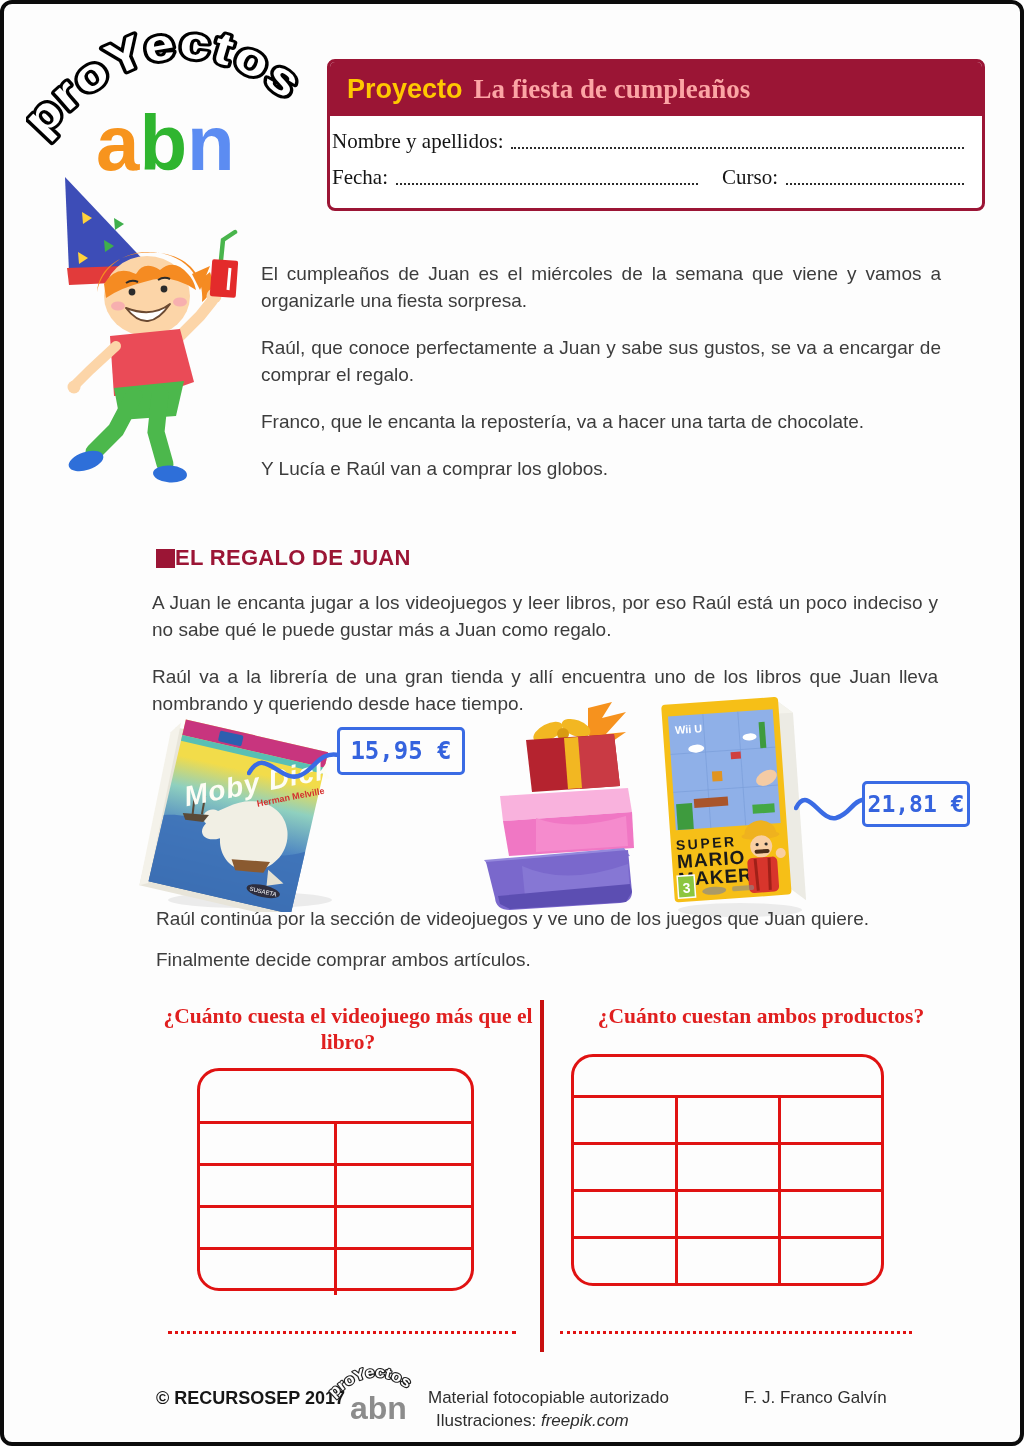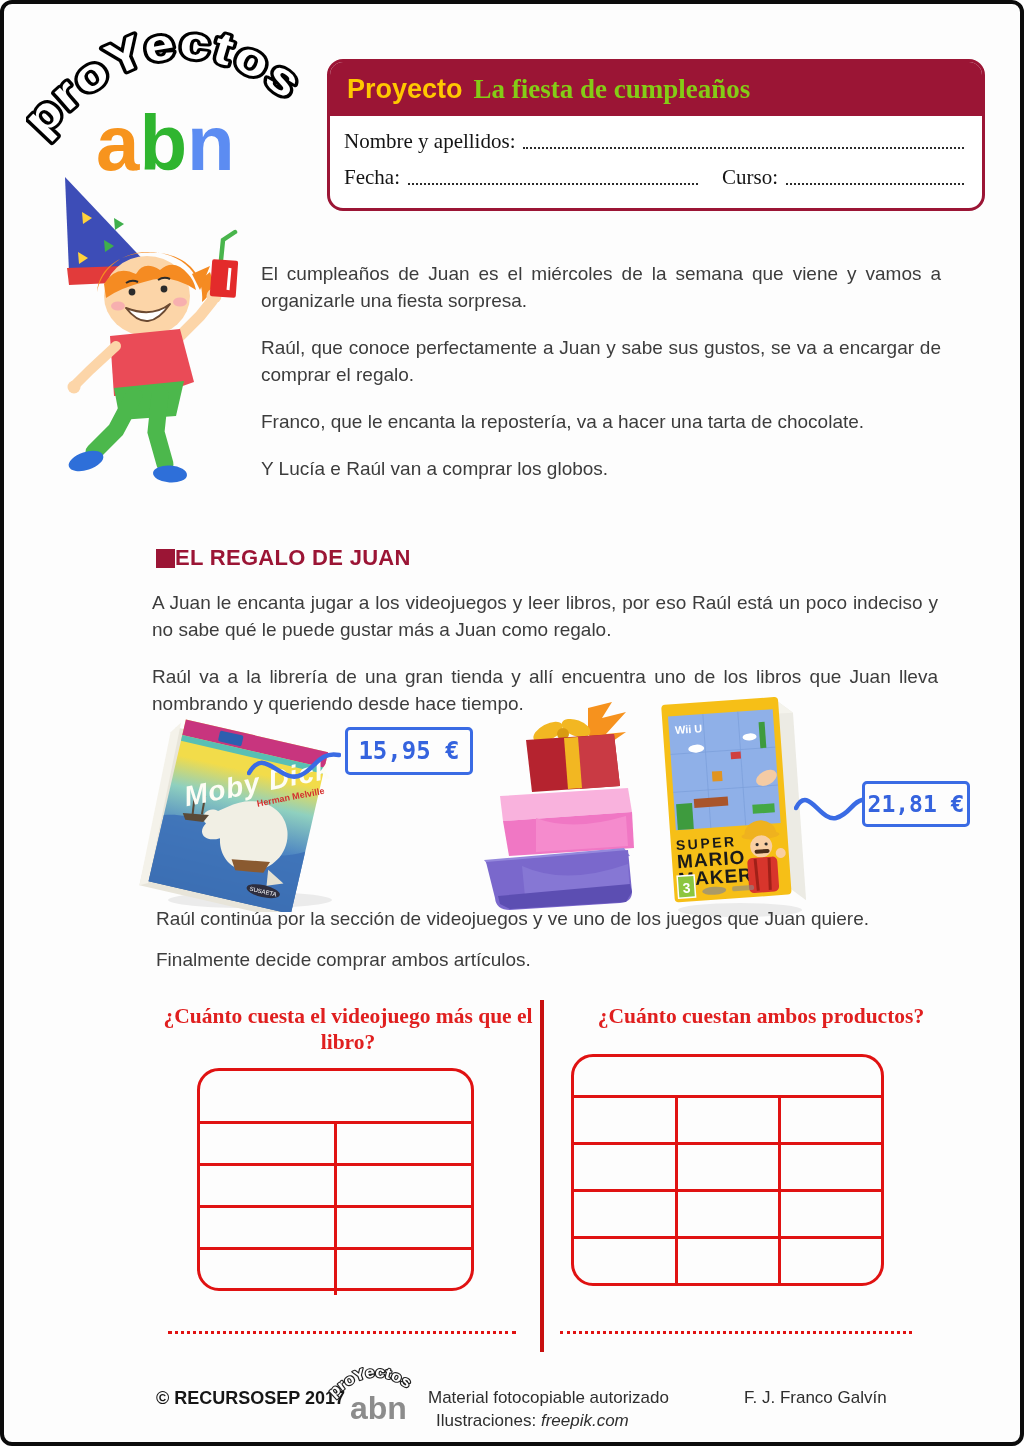--- a/index.html
+++ b/index.html
@@ -5,44 +5,44 @@
   html,body { margin:0; padding:0; background:#ffffff; }
   .page {
     position:relative; width:1024px; height:1446px; box-sizing:border-box;
     background:#fdfdfd; border:4px solid #0b0b0b; border-radius:12px; overflow:hidden;
     font-family:"Liberation Sans", sans-serif;
   }
   .abs { position:absolute; }
 
   
   .header-card { left:323px; top:55px; width:652px; height:146px; border:3px solid #9B1535;
-    border-radius:16px; overflow:hidden; background:#fff; }
+    border-radius:8px; overflow:hidden; background:#fff; }
   .header-band { background:#9B1535; height:54px; display:flex; align-items:center; padding:0 17px; gap:11px; }
   .badge { color:#FFC800; font-weight:bold; font-size:27px; }
-  .header-title { color:#84cc16; font-family:"Liberation Serif", serif; font-weight:bold; font-size:27px; }
-  .form-area { padding:13px 16px 0 14px; font-family:"Liberation Serif", serif; font-size:21px; color:#141414; }
+  .header-title { color:#fca5a5; font-family:"Liberation Serif", serif; font-weight:bold; font-size:27px; }
+  .form-area { padding:13px 16px 0 2px; font-family:"Liberation Serif", serif; font-size:21px; color:#141414; }
   .form-row { display:flex; align-items:flex-end; margin-bottom:11px; }
   .form-label { white-space:nowrap; }
   .dots { flex:1; border-bottom:2.5px dotted #2b2b2b; margin:0 2px 5px 8px; height:1px; }
   .dots-fixed { flex:0 0 178px; }
   .gap { flex:0 0 22px; }
 
   
   .para-block { color:#3C3C3C; font-size:19px; line-height:27px; text-align:justify; }
   .para-block p { margin:0 0 20px 0; }
   .para-block p:last-child { margin-bottom:0; }
 
   .section-head { display:flex; align-items:center; }
   .sq { width:19px; height:19px; background:#9B1535; }
   .section-title { color:#9B1535; font-weight:bold; font-size:22px; letter-spacing:0.3px; }
 
   .price-tag { border:3px solid #3A6BE4; border-radius:5px; background:#fdfdfd;
     color:#3563DE; font-family:"DejaVu Sans Mono", monospace; font-weight:bold;
     display:flex; align-items:center; justify-content:center; }
-  .tag-left { left:333px; top:723px; width:122px; height:42px; font-size:24px;margin-left:8px; }
+  .tag-left { left:333px; top:723px; width:122px; height:42px; font-size:24px; }
   .tag-right { left:858px; top:777px; width:102px; height:40px; font-size:23px; }
 
   .question { font-family:"Liberation Serif", serif; font-weight:bold; color:#E01F1F;
     font-size:21.5px; line-height:26px; text-align:center; }
 
   .divider { left:536px; top:996px; width:4px; height:352px; background:#C8100F; }
 
   .grid { border:3px solid #E01212; border-radius:22px; background:transparent; }
   .hline { position:absolute; left:0; right:0; height:3px; background:#E01212; }
   .vline { position:absolute; width:3px; background:#E01212; }

